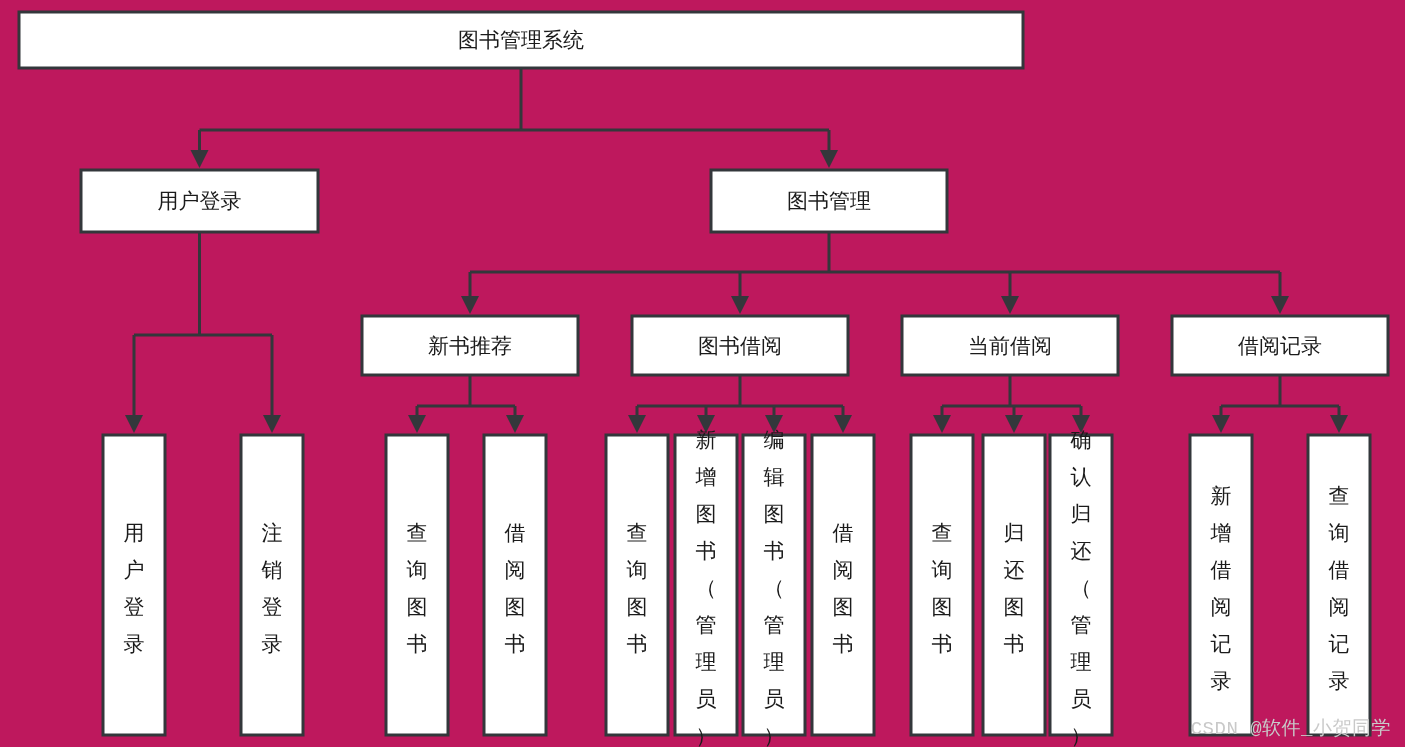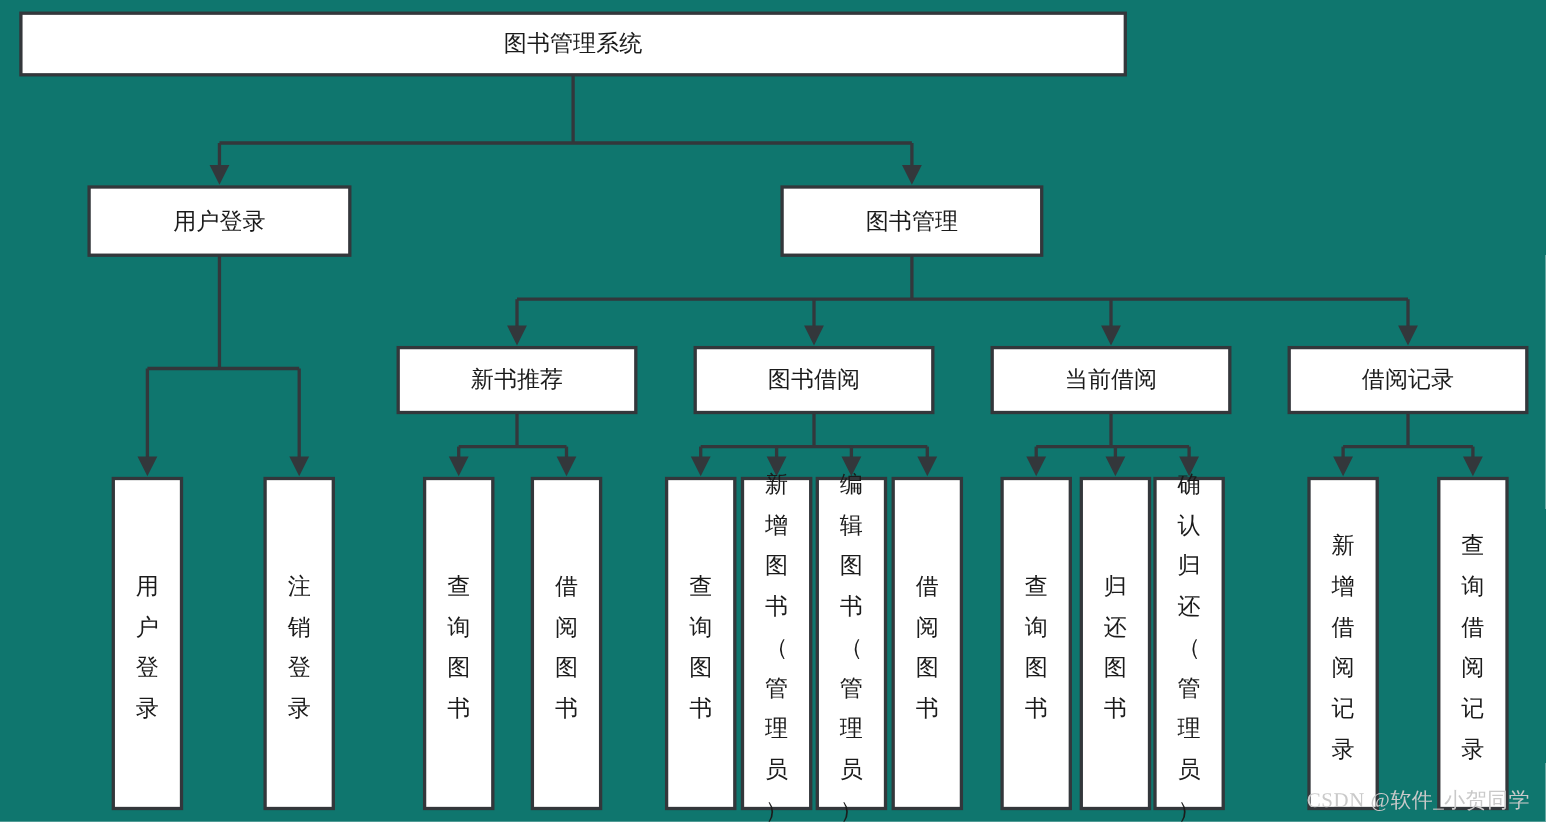--- a/index.html
+++ b/index.html
@@ -10,21 +10,21 @@
   body {
     width: 1405px;
     height: 747px;
     font-family: "DejaVu Sans", "Liberation Sans", sans-serif;
     overflow: hidden;
   }
   #diagram-root {
     position: relative;
     width: 1405px;
     height: 747px;
-    background: #0f766e;
+    background: #be185d;
   }
   svg#flow-svg {
     position: absolute;
     left: 0;
     top: 0;
     width: 1405px;
     height: 747px;
   }
   .node-box {
     fill: #ffffff;
@@ -51,21 +51,21 @@
     stroke-linecap: butt;
   }
   .arrow-head {
     fill: #33373b;
     stroke: none;
   }
   .watermark {
     position: absolute;
     right: 14px;
     bottom: 6px;
-    font-family: Liberation Serif, serif;
+    font-family: Liberation Mono, monospace;
     font-size: 19px;
     color: #c9c9c9;
     letter-spacing: 0.5px;
     white-space: nowrap;
     pointer-events: none;
   }
 </style>
 </head>
 <body>
 

